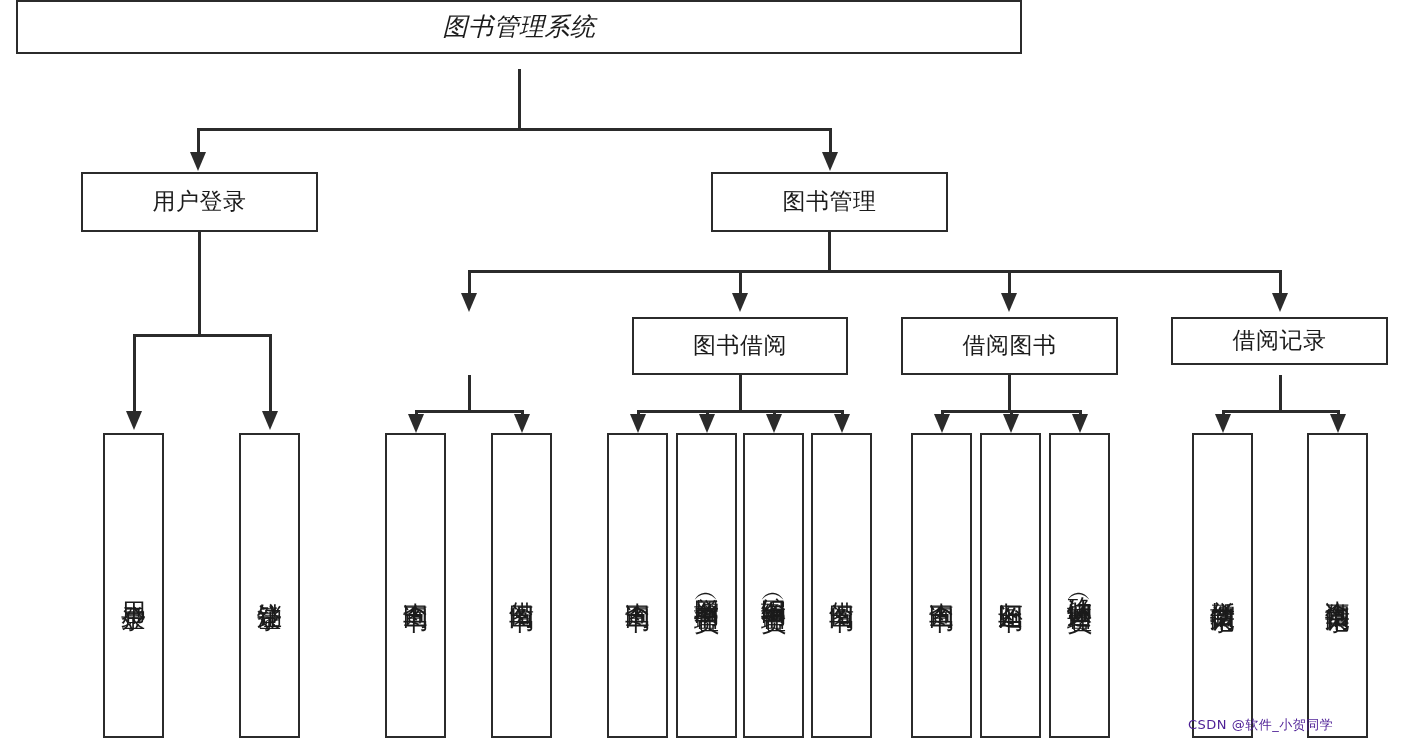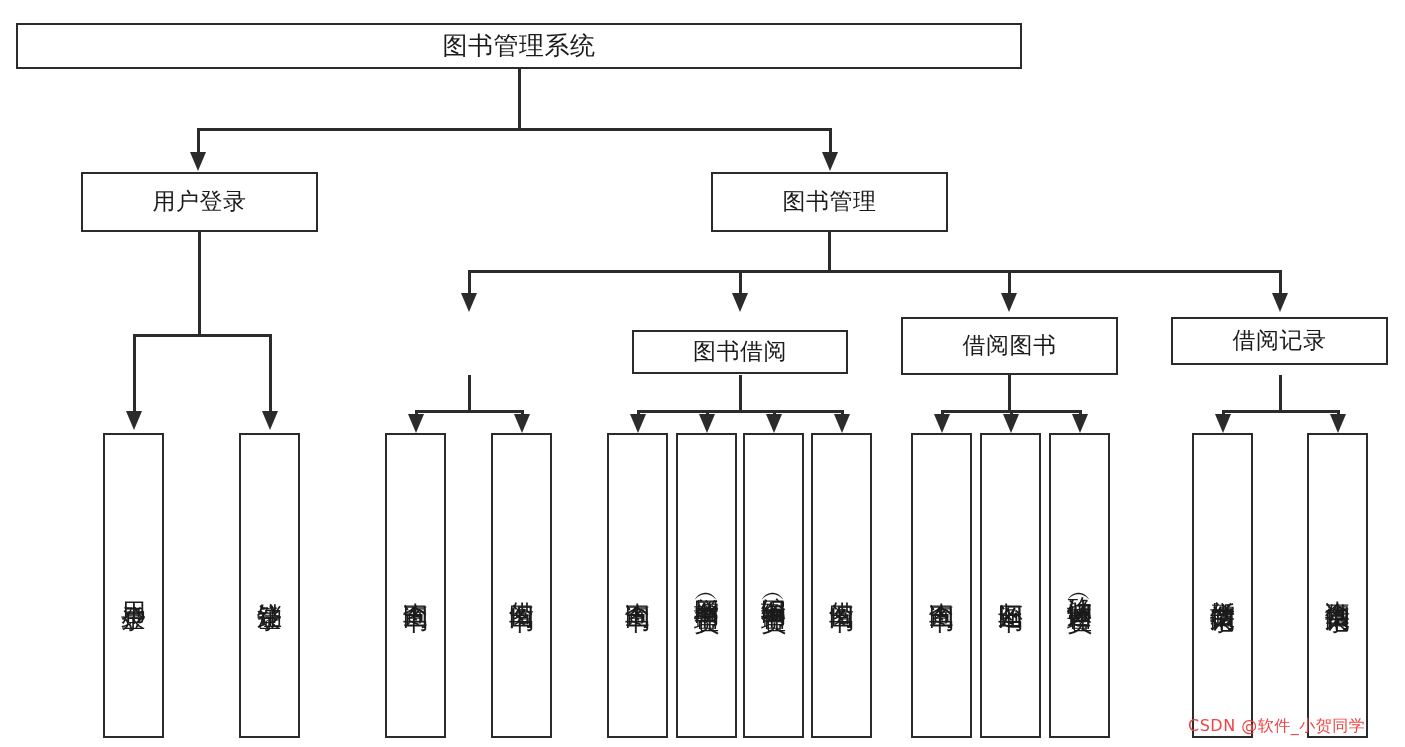--- a/index.html
+++ b/index.html
@@ -65,33 +65,33 @@
     width: 0;
     height: 0;
     border-left: 8px solid transparent;
     border-right: 8px solid transparent;
     border-top: 19px solid #2b2b2b;
     z-index: 2;
   }
   
   #watermark {
     position: absolute;
-    color: #ef4444;
-    font-size: 16px;
+    color: #4c1d95;
+    font-size: 13px;
     white-space: nowrap;
     z-index: 5;
     letter-spacing: 0.5px;
   }
 </style>
 </head>
 <body>
 
 <div id="canvas">
 
-  <div class="node root" style="left:16px; top:23px; width:1006px; height:46px;">
+  <div class="node root" style="left:16px; top:0; width:1006px; height:54px;font-style:italic;">
     <span class="label">图书管理系统</span>
   </div>
 
   <div class="edge v" style="left:518px; top:69px; height:59px;"></div>
 
   <div class="edge h" style="left:197px; top:128px; width:634px;"></div>
 
   <div class="edge v" style="left:197px; top:128px; height:27px;"></div>
   <div class="arrow" style="left:190px; top:152px;"></div>
 
@@ -117,21 +117,21 @@
   <div class="edge h" style="left:468px; top:270px; width:811px;"></div>
   <div class="edge v" style="left:468px; top:270px; height:25px;"></div>
   <div class="arrow" style="left:461px; top:293px;"></div>
   <div class="edge v" style="left:739px; top:270px; height:25px;"></div>
   <div class="arrow" style="left:732px; top:293px;"></div>
   <div class="edge v" style="left:1008px; top:270px; height:25px;"></div>
   <div class="arrow" style="left:1001px; top:293px;"></div>
   <div class="edge v" style="left:1279px; top:270px; height:25px;"></div>
   <div class="arrow" style="left:1272px; top:293px;"></div>
 
-  <div class="node mid" style="left:632px; top:317px; width:216px; height:44px;margin-top:13px;">
+  <div class="node mid" style="left:632px; top:317px; width:216px; height:58px;">
     <span class="label">图书借阅</span>
   </div>
   <div class="node mid" style="left:901px; top:317px; width:217px; height:58px;">
     <span class="label">借阅图书</span>
   </div>
   <div class="node mid" style="left:1171px; top:317px; width:217px; height:48px;">
     <span class="label">借阅记录</span>
   </div>
 
   <div class="edge v" style="left:468px; top:375px; height:35px;"></div>

